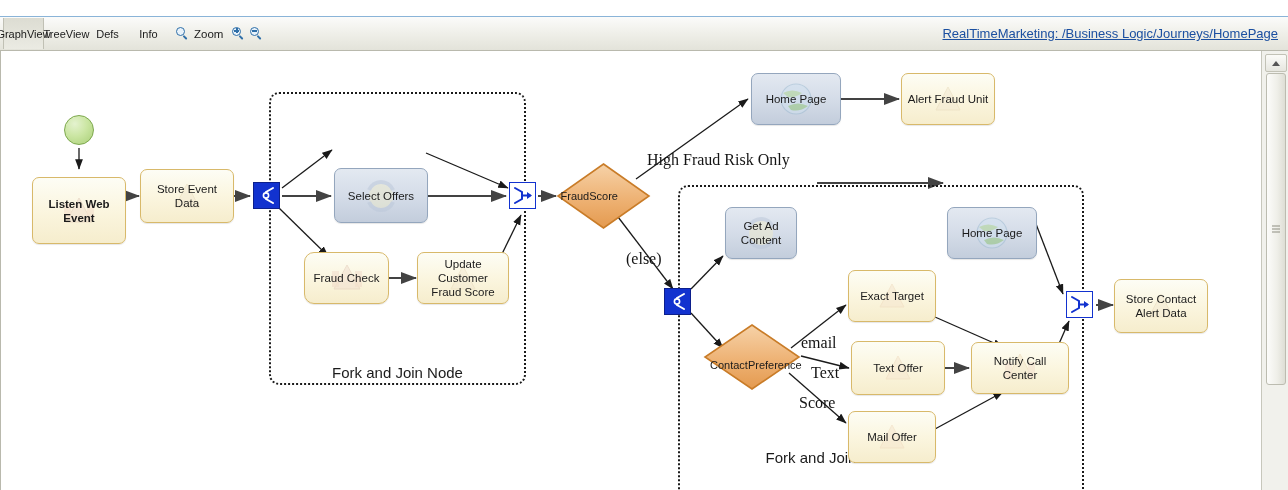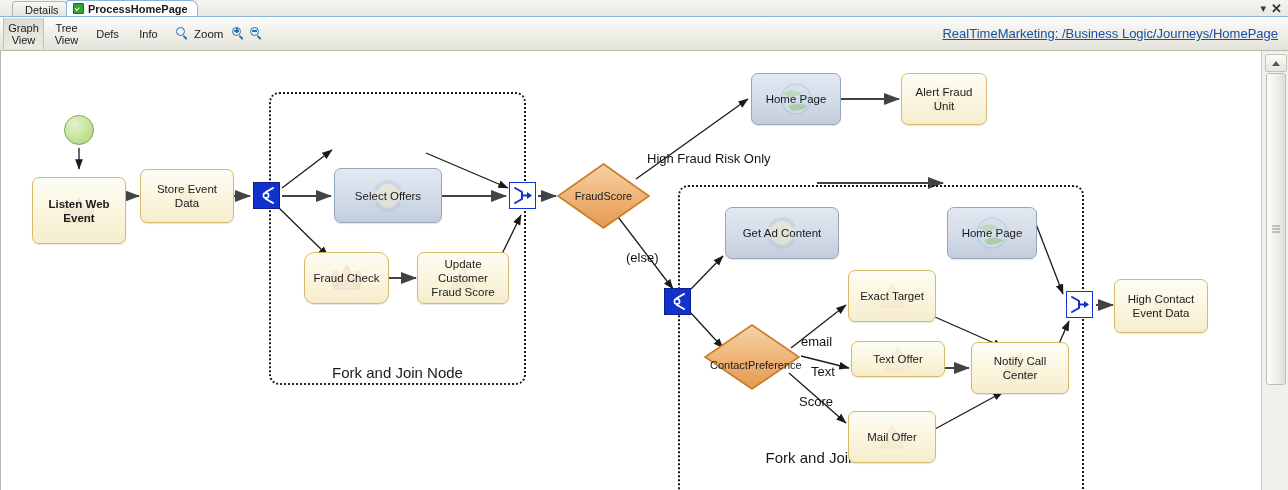--- a/index.html
+++ b/index.html
@@ -30,21 +30,21 @@
     border-left:1.5px solid #fff;border-bottom:1.5px solid #fff;transform:rotate(-45deg);}
   .tabwin-ctrl{position:absolute;top:1px;display:flex;align-items:center;height:14px;
     font-size:11px;color:#333;cursor:pointer;}
   .tabwin-chev{right:22px;}
   .tabwin-close{right:6px;font-size:13px;font-weight:bold;line-height:11px;}
 
   
   .toolbar{position:absolute;left:0;top:17px;width:1288px;height:33px;
     background:linear-gradient(to bottom,#fbfbfa 0%,#eeeee7 55%,#e3e3da 100%);
     border-bottom:1px solid #b9b9ad;}
-  .tb-btn{position:absolute;top:1px;height:31px;display:flex;flex-direction:column;
+  .tb-btn{position:absolute;top:1px;height:31px;display:flex;flex-direction:row;
     align-items:center;justify-content:center;font-size:11px;color:#1a1a1a;
     line-height:12px;cursor:pointer;padding:0 6px;box-sizing:border-box;white-space:nowrap;}
   .tb-btn.pressed{background:linear-gradient(to bottom,#dcdcd2,#ebebE3);
     border-left:1px solid #c0c0b4;border-right:1px solid #c0c0b4;}
   .tb-zoomgroup{position:absolute;top:0;height:33px;display:flex;align-items:center;gap:5px;}
   .mag{position:relative;width:13px;height:13px;display:inline-block;}
   .mag i{position:absolute;left:0;top:0;width:9px;height:9px;border:1.6px solid #2f6fa8;
     border-radius:50%;box-sizing:border-box;background:#e8f2fa;}
   .mag b{position:absolute;left:8px;top:8px;width:5px;height:1.8px;background:#2f6fa8;
     transform:rotate(45deg);transform-origin:0 0;border-radius:1px;}
@@ -73,35 +73,35 @@
   
   .forkbox{position:absolute;width:27px;height:27px;background:#1232cf;
     border:1px solid #0c1f8c;z-index:4;box-sizing:border-box;}
   .joinbox{position:absolute;width:27px;height:27px;background:#ffffff;
     border:1.6px solid #1232cf;z-index:4;box-sizing:border-box;}
 
   
   .diamond{position:absolute;z-index:3;display:flex;align-items:center;
     justify-content:center;}
   .diamond .dlabel{position:relative;z-index:2;font-size:11px;color:#1b1b1b;
-    text-align:center;line-height:13px;width:86px;}
+    line-height:13px;width:86px;}
 
   
   .startnode{position:absolute;width:30px;height:30px;border-radius:50%;
     background:radial-gradient(circle at 35% 28%,#e4f2cf 0%,#cbe6a3 45%,#a9cf76 100%);
     border:1.5px solid #7da84e;z-index:3;box-sizing:border-box;}
 
   
   .dashbox{position:absolute;border:2px dotted #1a1a1a;border-radius:10px;z-index:1;
     background:transparent;box-sizing:border-box;}
   .dashlabel{position:absolute;font-size:15px;color:#1b1b1b;z-index:2;
     white-space:nowrap;text-align:center;}
 
   
-  .elabel{position:absolute;font-size:13px;color:#141414;white-space:nowrap;z-index:5;}
+  .elabel{position:absolute;font-size:16px;color:#141414;white-space:nowrap;z-index:5;font-family:Liberation Serif, serif;}
 
   
   .vscroll{position:absolute;right:0;top:51px;width:26px;height:439px;
     background:#f1f1ec;border-left:1px solid #c7c7bc;}
   .vs-arrow{position:absolute;left:3px;top:3px;width:20px;height:16px;
     background:linear-gradient(to bottom,#fbfbf8,#e6e6df);border:1px solid #c2c2b6;
     border-radius:2px;cursor:pointer;}
   .vs-arrow:after{content:"";position:absolute;left:6px;top:6px;border-left:4px solid transparent;
     border-right:4px solid transparent;border-bottom:5px solid #555;}
   .vs-thumb{position:absolute;left:4px;top:22px;width:18px;height:310px;
@@ -109,31 +109,20 @@
     border:1px solid #bcbcb0;border-radius:3px;cursor:pointer;}
   .vs-grip{position:absolute;left:5px;top:50%;transform:translateY(-50%);
     width:8px;height:7px;}
   .vs-grip i{display:block;height:1px;background:#8d8d82;margin-bottom:2px;}
 </style>
 </head>
 <body>
 
 <div id="app">
 
-  <div class="tabstrip">
-    <div class="tab inactive">
-      <span>Details</span>
-    </div>
-    <div class="tab active">
-      <span class="tabcheck"></span>
-      <span>ProcessHomePage</span>
-    </div>
-    <div class="tabwin-ctrl tabwin-chev">▾</div>
-    <div class="tabwin-ctrl tabwin-close">✕</div>
-  </div>
   <div class="tabstrip-line"></div>
 
   <div class="toolbar">
     <div class="tb-btn pressed" style="left:3px;width:41px;">
       <span>Graph</span>
       <span>View</span>
     </div>
     <div class="tb-btn" style="left:48px;width:37px;">
       <span>Tree</span>
       <span>View</span>
@@ -265,21 +254,21 @@
     <div class="forkbox" style="left:252px;top:131px;">
       <svg width="25" height="25" viewBox="0 0 25 25">
         <g stroke="#ffffff" stroke-width="2" fill="none" stroke-linecap="round">
           <path d="M19 5 L12 9 L12 16 L19 20"></path>
         </g>
         <circle cx="12" cy="12.5" r="2.6" fill="#1232cf" stroke="#ffffff" stroke-width="1.6"></circle>
       </svg>
     </div>
 
 
-    <div class="node blue" style="left:333px;top:117px;width:108px;height:55px;">
+    <div class="node blue" style="left:333px;top:117px;width:94px;height:55px;">
       <svg class="wm" width="40" height="36" viewBox="0 0 40 36">
         <ellipse cx="20" cy="18" rx="12" ry="15" fill="#f2ecc4" opacity=".85"></ellipse>
         <path d="M8 12 A13 13 0 0 1 32 12" stroke="#b9c6d8" stroke-width="4" fill="none"></path>
         <path d="M32 24 A13 13 0 0 1 8 24" stroke="#b9c6d8" stroke-width="4" fill="none"></path>
       </svg>
       <span>Select Offers</span>
     </div>
 
     <div class="node cream" style="left:303px;top:201px;width:85px;height:52px;border-radius:10px;">
       <svg class="wm" width="44" height="34" viewBox="0 0 44 34">
@@ -324,37 +313,37 @@
     <div class="node blue" style="left:750px;top:22px;width:90px;height:52px;">
       <svg class="wm" width="44" height="40" viewBox="0 0 44 40">
         <circle cx="22" cy="20" r="15" fill="#cfe0ef"></circle>
         <path d="M9 14 Q18 9 28 14 Q22 19 14 18 Z" fill="#a8d38a"></path>
         <path d="M14 27 Q24 22 34 27 Q26 33 17 31 Z" fill="#8cc471"></path>
         <circle cx="22" cy="20" r="15" fill="none" stroke="#9ab8cf" stroke-width="1.2"></circle>
       </svg>
       <span>Home Page</span>
     </div>
 
-    <div class="node cream" style="left:900px;top:22px;width:86px;height:52px;">
+    <div class="node cream" style="left:900px;top:22px;width:94px;height:52px;">
       <svg class="wm" width="40" height="32" viewBox="0 0 40 32">
         <path d="M20 4 L32 27 L8 27 Z" fill="#f3e9d2" stroke="#e4d6b6" stroke-width="1"></path>
       </svg>
       <span>Alert Fraud Unit</span>
     </div>
 
     <div class="forkbox" style="left:663px;top:237px;">
       <svg width="25" height="25" viewBox="0 0 25 25">
         <g stroke="#ffffff" stroke-width="2" fill="none" stroke-linecap="round">
           <path d="M19 5 L12 9 L12 16 L19 20"></path>
         </g>
         <circle cx="12" cy="12.5" r="2.6" fill="#1232cf" stroke="#ffffff" stroke-width="1.6"></circle>
       </svg>
     </div>
 
-    <div class="node blue" style="left:724px;top:156px;width:114px;height:52px;">
+    <div class="node blue" style="left:724px;top:156px;width:72px;height:52px;">
       <svg class="wm" width="40" height="36" viewBox="0 0 40 36">
         <ellipse cx="20" cy="18" rx="12" ry="15" fill="#f2ecc4" opacity=".85"></ellipse>
         <path d="M8 12 A13 13 0 0 1 32 12" stroke="#b9c6d8" stroke-width="4" fill="none"></path>
         <path d="M32 24 A13 13 0 0 1 8 24" stroke="#b9c6d8" stroke-width="4" fill="none"></path>
       </svg>
       <span>Get Ad Content</span>
     </div>
 
     <div class="node blue" style="left:946px;top:156px;width:90px;height:52px;">
       <svg class="wm" width="44" height="40" viewBox="0 0 44 40">
@@ -373,21 +362,21 @@
       <span class="dlabel" style="width:84px;margin-top:16px;">ContactPreference</span>
     </div>
 
     <div class="node cream" style="left:847px;top:219px;width:88px;height:52px;">
       <svg class="wm" width="40" height="32" viewBox="0 0 40 32">
         <path d="M20 4 L32 27 L8 27 Z" fill="#f6e6cf" stroke="#ecd5b8" stroke-width="1"></path>
       </svg>
       <span>Exact Target</span>
     </div>
 
-    <div class="node cream" style="left:850px;top:290px;width:94px;height:36px;">
+    <div class="node cream" style="left:850px;top:290px;width:94px;height:54px;">
       <svg class="wm" width="40" height="32" viewBox="0 0 40 32">
         <path d="M20 4 L32 27 L8 27 Z" fill="#f6e6cf" stroke="#ecd5b8" stroke-width="1"></path>
       </svg>
       <span>Text Offer</span>
     </div>
 
     <div class="node cream" style="left:847px;top:360px;width:88px;height:52px;justify-content:center;">
       <svg class="wm" width="40" height="32" viewBox="0 0 40 32">
         <path d="M20 4 L32 27 L8 27 Z" fill="#f6e6cf" stroke="#ecd5b8" stroke-width="1"></path>
       </svg>
@@ -410,21 +399,21 @@
           <path d="M12 12.5 L20 12.5"></path>
         </g>
         <path d="M17 9 L22 12.5 L17 16 Z" fill="#1232cf"></path>
       </svg>
     </div>
 
     <div class="node cream" style="left:1113px;top:228px;width:94px;height:54px;">
       <svg class="wm" width="40" height="32" viewBox="0 0 40 32">
         <path d="M20 4 L32 27 L8 27 Z" fill="#f3e9d2" stroke="#e4d6b6" stroke-width="1"></path>
       </svg>
-      <span>High Contact Event Data</span>
+      <span>Store Contact Alert Data</span>
     </div>
 
     <div class="elabel" style="left:646px;top:100px;">High Fraud Risk Only</div>
     <div class="elabel" style="left:625px;top:199px;">(else)</div>
     <div class="elabel" style="left:800px;top:283px;">email</div>
     <div class="elabel" style="left:810px;top:313px;">Text</div>
     <div class="elabel" style="left:798px;top:343px;">Score</div>
   </div>
 
   <div class="vscroll">

